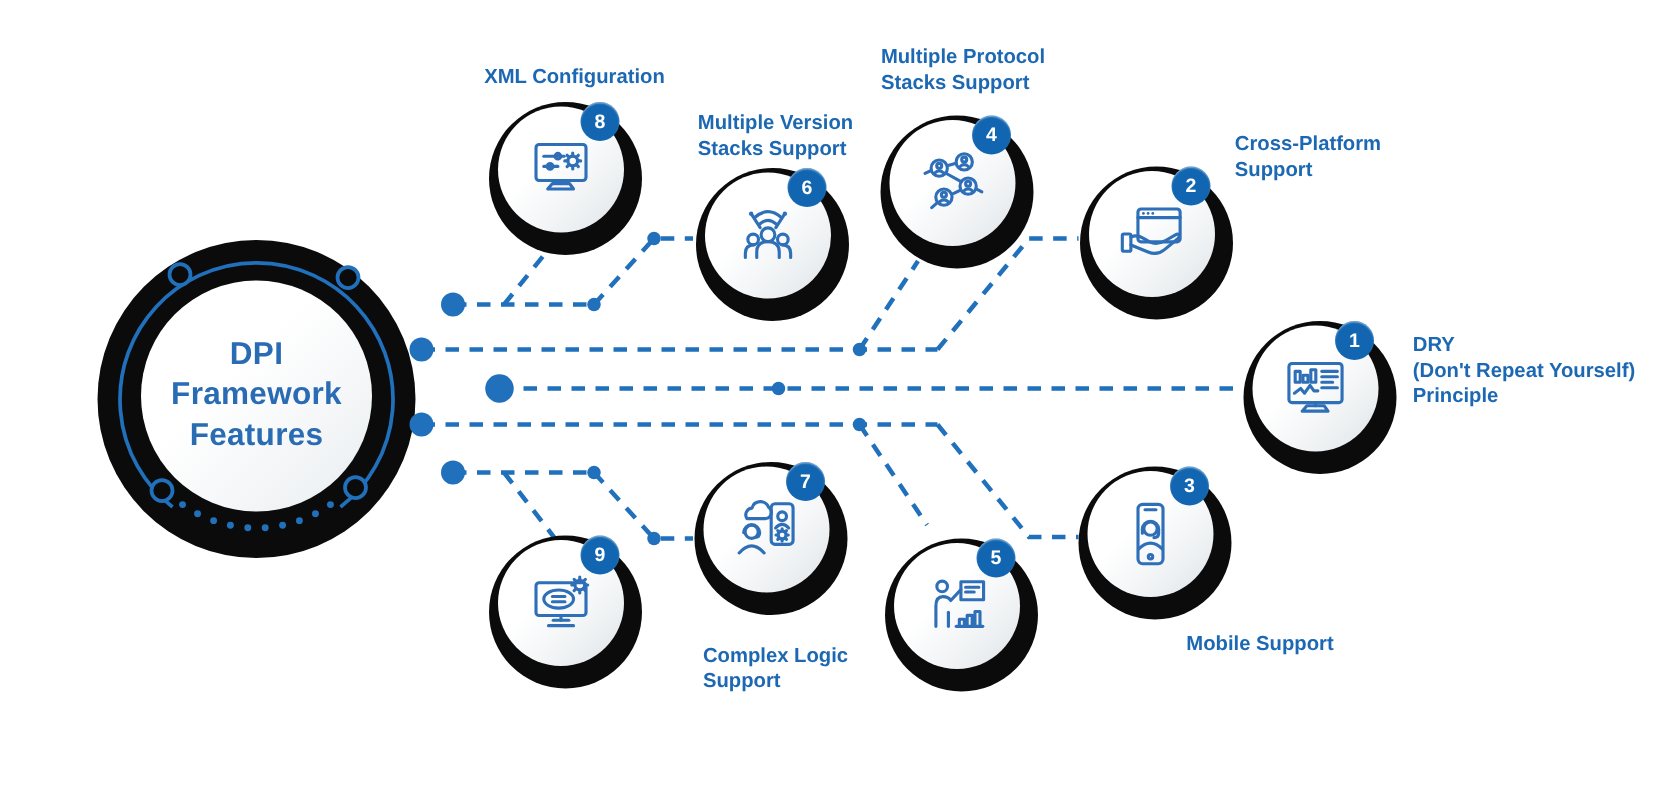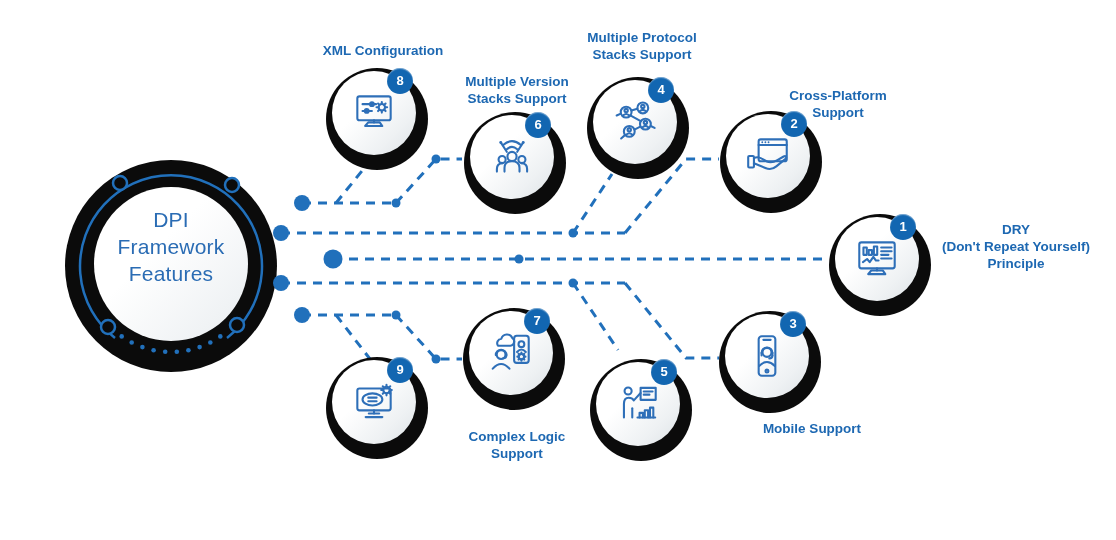--- a/index.html
+++ b/index.html
@@ -1,30 +1,30 @@
 <!DOCTYPE html>
 <html><head>
 <meta charset="utf-8">
 <style>
   html,body{margin:0;padding:0;background:#fff;}
   .stage{position:relative;width:1116px;height:540px;background:#fff;overflow:hidden;
          font-family:"Liberation Sans","DejaVu Sans",sans-serif;}
   .wires{position:absolute;left:0;top:0;}
-  .hub-title{position:absolute;left:171px;top:246px;transform:translate(-50%,-50%);
-             text-align:center;color:#2a6cb4;font-size:21px;line-height:27px;font-weight:normal;
+  .hub-title{position:absolute;left:171px;top:263px;transform:translate(-50%,-50%);
+             text-align:center;color:#2a6cb4;font-size:21px;line-height:27px;font-weight:bold;
              white-space:pre-line;letter-spacing:.2px;}
   .node{position:absolute;width:102px;height:102px;}
   .ring{position:absolute;inset:0;border-radius:50%;background:#0b0b0b;}
   .face{position:absolute;left:6px;top:3px;width:84px;height:84px;border-radius:50%;
         background:linear-gradient(135deg,#ffffff 40%,#eef1f3 75%,#dde2e6 100%);
         display:flex;align-items:center;justify-content:center;}
   .badge{position:absolute;left:61px;top:0;width:26px;height:26px;border-radius:50%;
          background:#1266b1;color:#fff;font-size:13px;line-height:26px;font-weight:bold;
          text-align:center;box-shadow:inset 0 1px 1px rgba(255,255,255,.45);}
-  .label{position:absolute;transform:translateX(-50%);text-align:center;font-weight:bold;
+  .label{position:absolute;transform:translateX(-50%);font-weight:bold;
          font-size:13.5px;line-height:17px;color:#1d68b2;white-space:pre-line;width:max-content;}
   .ic{stroke:#2e6fb8;stroke-width:2;fill:none;stroke-linecap:round;stroke-linejoin:round;}
   .ic .f{fill:#2e6fb8;stroke:none;}
 </style>
 </head>
 <body>
 
 <div class="stage">
 
   <svg class="wires" width="1116" height="540" viewBox="0 0 1116 540">
@@ -253,22 +253,22 @@
       </svg>
     </div>
     <div class="badge"><span>9</span></div>
   </div>
 
   <div class="label" style="left:383px;top:42px">XML Configuration</div>
   <div class="label" style="left:517px;top:73px">Multiple Version
 Stacks Support</div>
   <div class="label" style="left:642px;top:29px">Multiple Protocol
 Stacks Support</div>
-  <div class="label" style="left:838px;top:87px">Cross-Platform
+  <div class="label" style="left:872px;top:87px">Cross-Platform
 Support</div>
   <div class="label" style="left:1016px;top:221px">DRY
 (Don't Repeat Yourself)
 Principle</div>
-  <div class="label" style="left:812px;top:420px">Mobile Support</div>
+  <div class="label" style="left:840px;top:420px">Mobile Support</div>
   <div class="label" style="left:517px;top:428px">Complex Logic
 Support</div>
 
 </div>
 
 </body></html>

